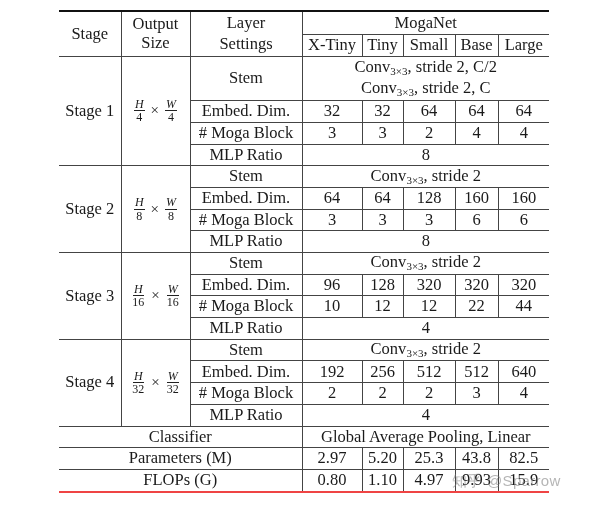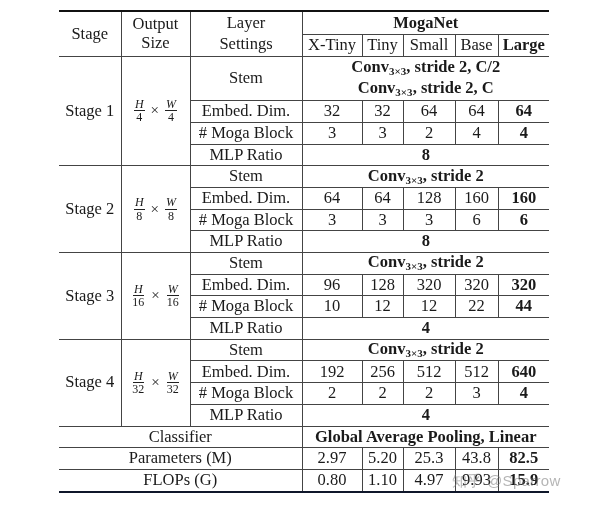--- a/index.html
+++ b/index.html
@@ -3,23 +3,23 @@
 <meta charset="utf-8">
 <style>
   html, body { margin: 0; padding: 0; background: #ffffff; }
   body { width: 600px; height: 507px; position: relative; overflow: hidden;
          font-family: "Liberation Serif", "DejaVu Serif", serif; color: #1a1a1a; }
   .tbl { position: absolute; left: 59px; top: 10px; width: 490px; border-collapse: collapse;
          table-layout: fixed; font-size: 16.5px; line-height: 1; }
   .tbl td { text-align: center; vertical-align: middle; padding: 0; border: 1px solid #444;
             height: 20.7px; white-space: nowrap; overflow: hidden; }
   .tbl tr.top td { border-top: 2px solid #111; }
-  .tbl tr.bottom td { border-bottom: 2px solid #0f172a; }
+  .tbl tr.bottom td { border-bottom: 2px solid #ef4444; }
   .tbl td.noleft { border-left: none; }
-  .tbl td.noright { border-right: none; font-weight: bold; }
+  .tbl td.noright { border-right: none; }
   .tbl td.thick-top { border-top: 1.6px solid #333; }
   .hdr2 { height: 21px; margin-left: 12px; }
   .sub { font-size: 11px; vertical-align: -3px; }
   .frac { display: inline-flex; flex-direction: column; align-items: center; vertical-align: middle;
           font-size: 12px; line-height: 1.05; margin: 0 2px; }
   .frac .num { font-style: italic; border-bottom: 1px solid #222; padding: 0 1px; }
   .frac .den { padding: 0 1px; }
   .times { font-size: 15px; margin: 0 4px; vertical-align: middle; }
   .stem-two { line-height: 1.25; }
   .watermark { position: absolute; left: 452px; top: 472px; font-family: Liberation Sans, sans-serif;

